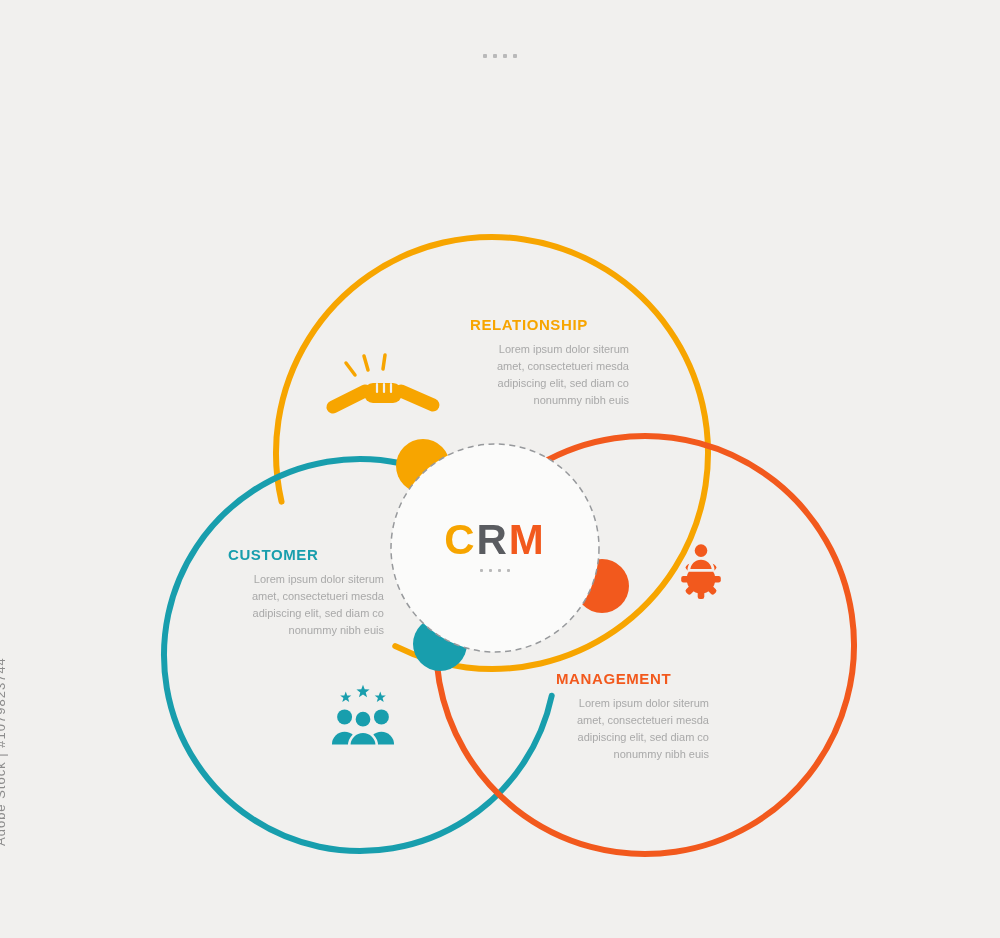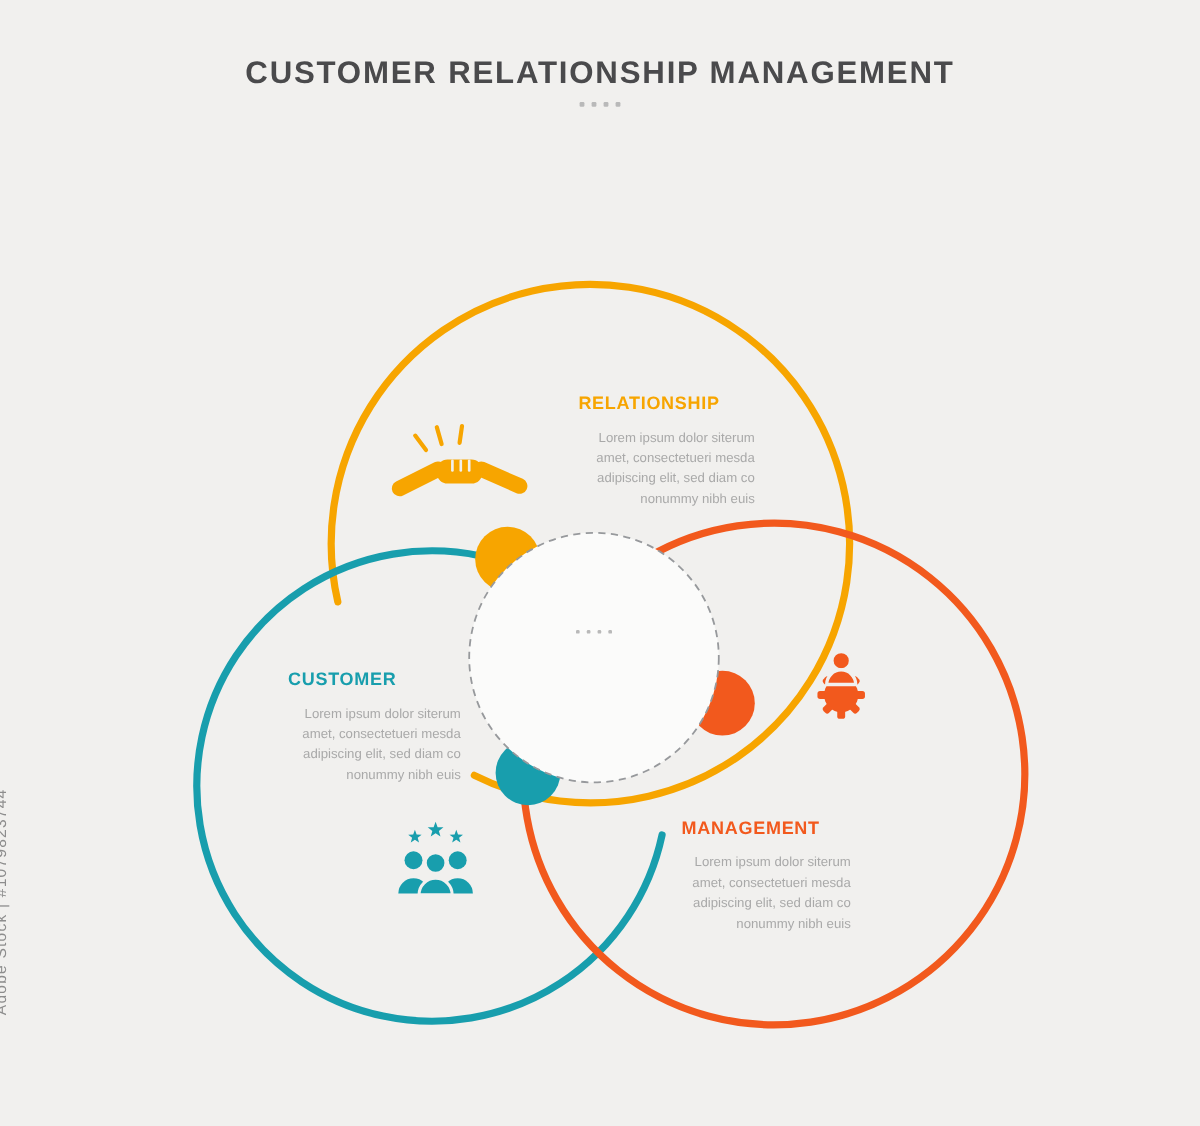--- a/index.html
+++ b/index.html
@@ -48,21 +48,21 @@
   .center-label{position:absolute;left:395px;top:518px;width:200px;text-align:center;}
   .crm{font-size:42px;font-weight:bold;letter-spacing:2px;line-height:44px;}
   .crm span:nth-child(1){color:var(--amber,#F7A500);}
   .crm span:nth-child(2){color:var(--crmgray,#5A5C60);}
   .crm span:nth-child(3){color:var(--orange,#F2591D);}
   .center-label .dots{margin-top:7px;}
   .center-label .dots i{width:3px;height:3px;}
 
   
   .block{position:absolute;}
-  .block h2{margin:12px;font-size:15px;font-weight:bold;letter-spacing:0.6px;}
+  .block h2{margin:0;font-size:15px;font-weight:bold;letter-spacing:0.6px;}
   .block p{
     width:150px;margin:8px auto 0;font-size:11px;line-height:1.55;
     color:#A9A9A9;text-align:right;
   }
   #block-relationship{left:470px;top:316px;width:168px;}
   #block-relationship h2{color:var(--amber,#F7A500);}
   #block-customer{left:228px;top:546px;width:162px;}
   #block-customer h2{color:var(--teal,#189EAD);}
   #block-management{left:556px;top:670px;width:156px;}
   #block-management h2{color:var(--orange,#F2591D);}
@@ -73,21 +73,20 @@
     transform:rotate(-90deg);white-space:nowrap;
     font-size:13px;letter-spacing:1px;color:#8D8D8D;
   }
 </style>
 </head>
 <body>
 
 <div class="watermark">Adobe Stock | #1079823744</div>
 
 <div class="header">
-  <h1>CUSTOMER RELATIONSHIP MANAGEMENT</h1>
   <div class="dots">
       <i></i>
       <i></i>
       <i></i>
       <i></i>
     </div>
 </div>
 
 <svg class="diagram" viewBox="0 0 1000 938" xmlns="http://www.w3.org/2000/svg">
 
@@ -140,20 +139,23 @@
       <circle r="13"></circle>
     </g>
     <g class="f-orange">
       <circle cx="0" cy="-14" r="7" stroke="#F1F0EE" stroke-width="2.5"></circle>
       <path d="M-11,4 a11,11 0 0 1 22,0 z" stroke="#F1F0EE" stroke-width="2.5"></path>
     </g>
   </g>
 </svg>
 
 <div class="center-label">
+  <div class="crm">
+    <span>C</span><span>R</span><span>M</span>
+  </div>
   <div class="dots">
       <i></i>
       <i></i>
       <i></i>
       <i></i>
     </div>
 </div>
 
 <section class="block" id="block-relationship">
   <h2>RELATIONSHIP</h2>

